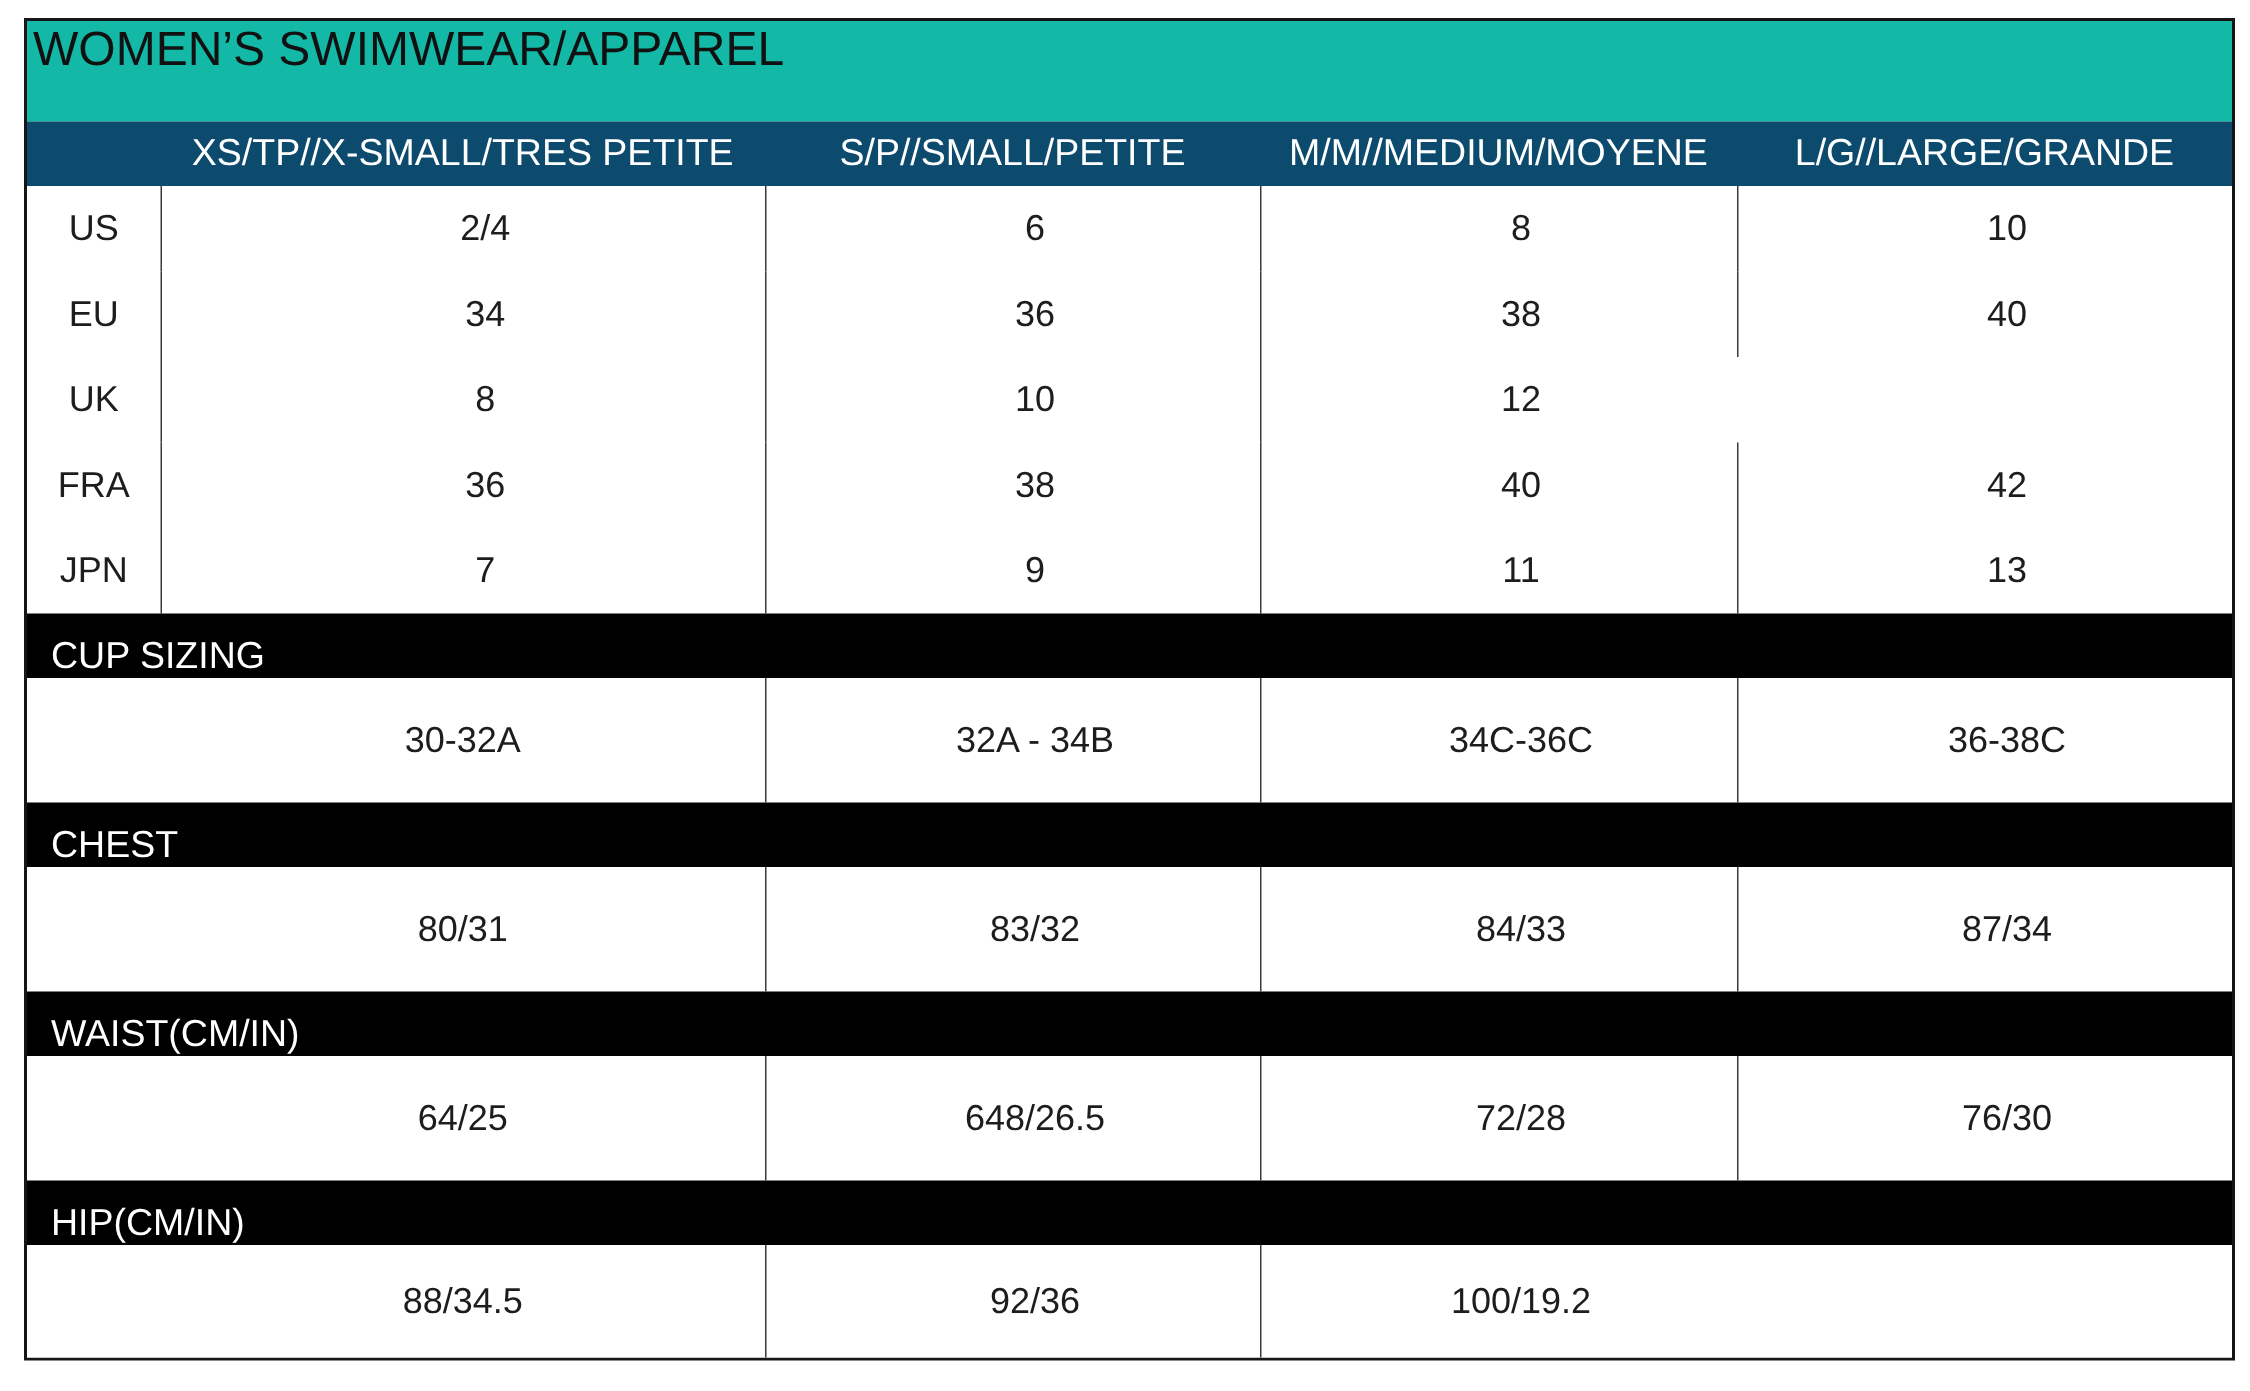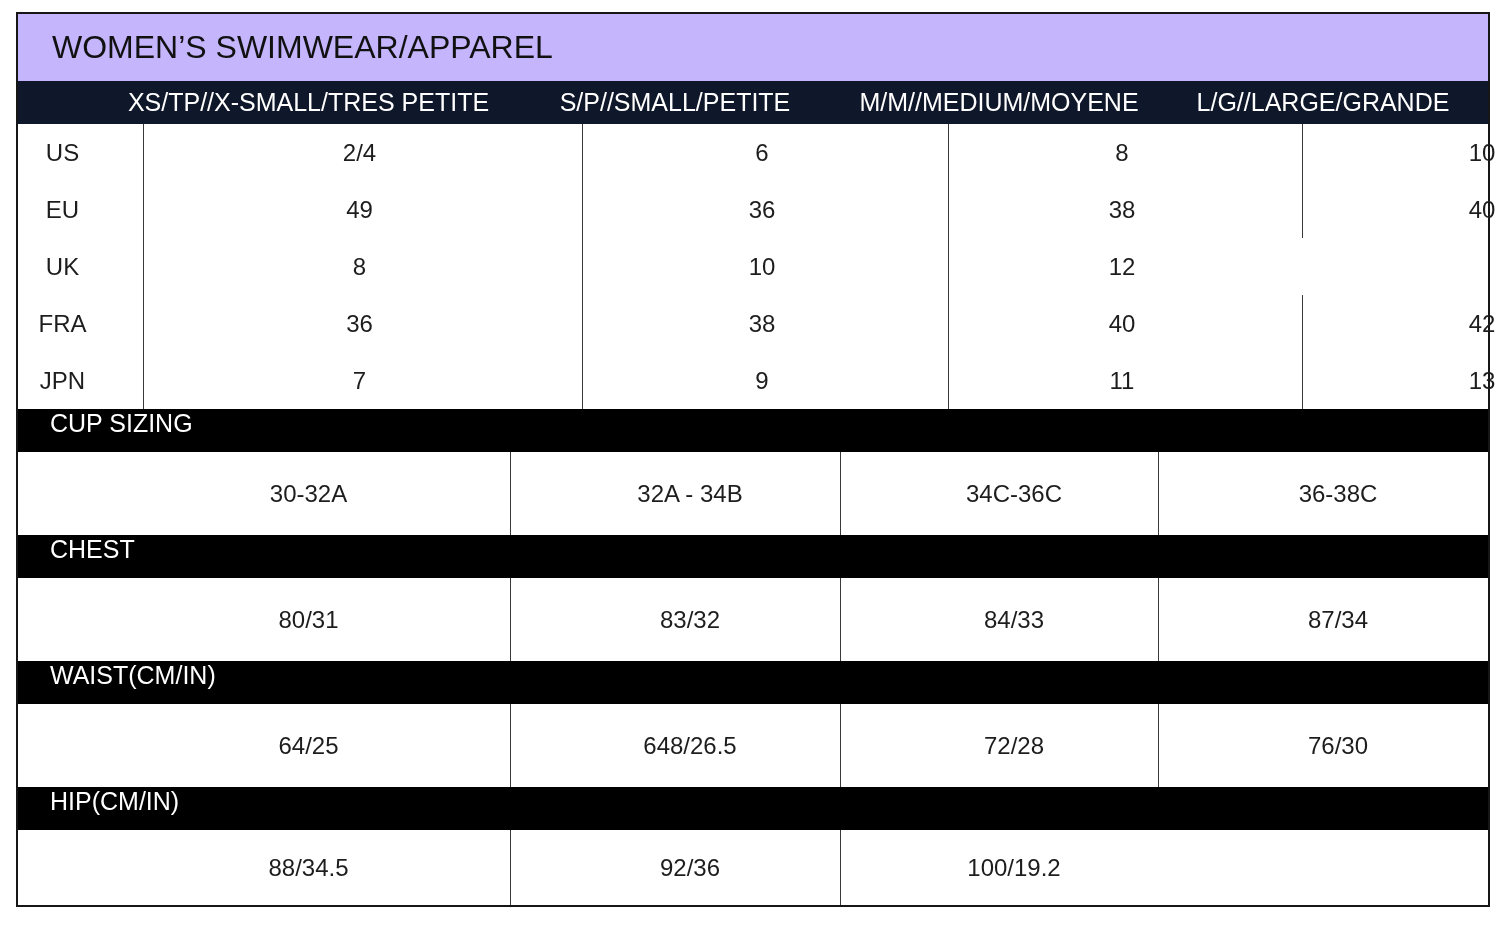--- a/index.html
+++ b/index.html
@@ -27,41 +27,40 @@
     align-items: center;
     justify-content: center;
     font-size: 24px;
     color: #1d1d1d;
   }
   .bl { border-left: 1px solid #3a3a3a; padding-left: 29px; }
   
   .title-row {
     height: 67px;
     display: flex;
-    align-items: center;
-    padding-left: 34px;
-    background: #c4b5fd;
+    padding-left: 4px;
+    background: #14b8a6;
   }
   .title-row span { font-size: 32px; color: #111111; }
   
   .header-row {
     height: 43px;
-    background: #0f172a;
+    background: #0c4a6e;
   }
   .header-row .cell { color: #ffffff; font-size: 25px; }
   
-  .size-row { height: 57px; background: #ffffff; gap: 36px; }
+  .size-row { height: 57px; background: #ffffff; }
   .size-row .cell { font-size: 24px; }
   
   .band {
     height: 43px;
     background: #000000;
     display: flex;
-    align-items: flex-start;
-    padding-left: 32px;
+    align-items: flex-end;
+    padding-left: 16px;
   }
   .band span { color: #ffffff; font-size: 25px; }
   
   .values-row { height: 83px; background: #ffffff; }
   .values-row.last { height: 75px; }
 </style>
 </head>
 <body>
 
 <div class="chart">
@@ -81,21 +80,21 @@
   <div>
     <div class="row size-row">
       <div class="cell">US</div>
       <div class="cell bl">2/4</div>
       <div class="cell bl">6</div>
       <div class="cell bl">8</div>
       <div class="cell bl">10</div>
     </div>
     <div class="row size-row">
       <div class="cell">EU</div>
-      <div class="cell bl">49</div>
+      <div class="cell bl">34</div>
       <div class="cell bl">36</div>
       <div class="cell bl">38</div>
       <div class="cell bl">40</div>
     </div>
     <div class="row size-row">
       <div class="cell">UK</div>
       <div class="cell bl">8</div>
       <div class="cell bl">10</div>
       <div class="cell bl">12</div>
     </div>

